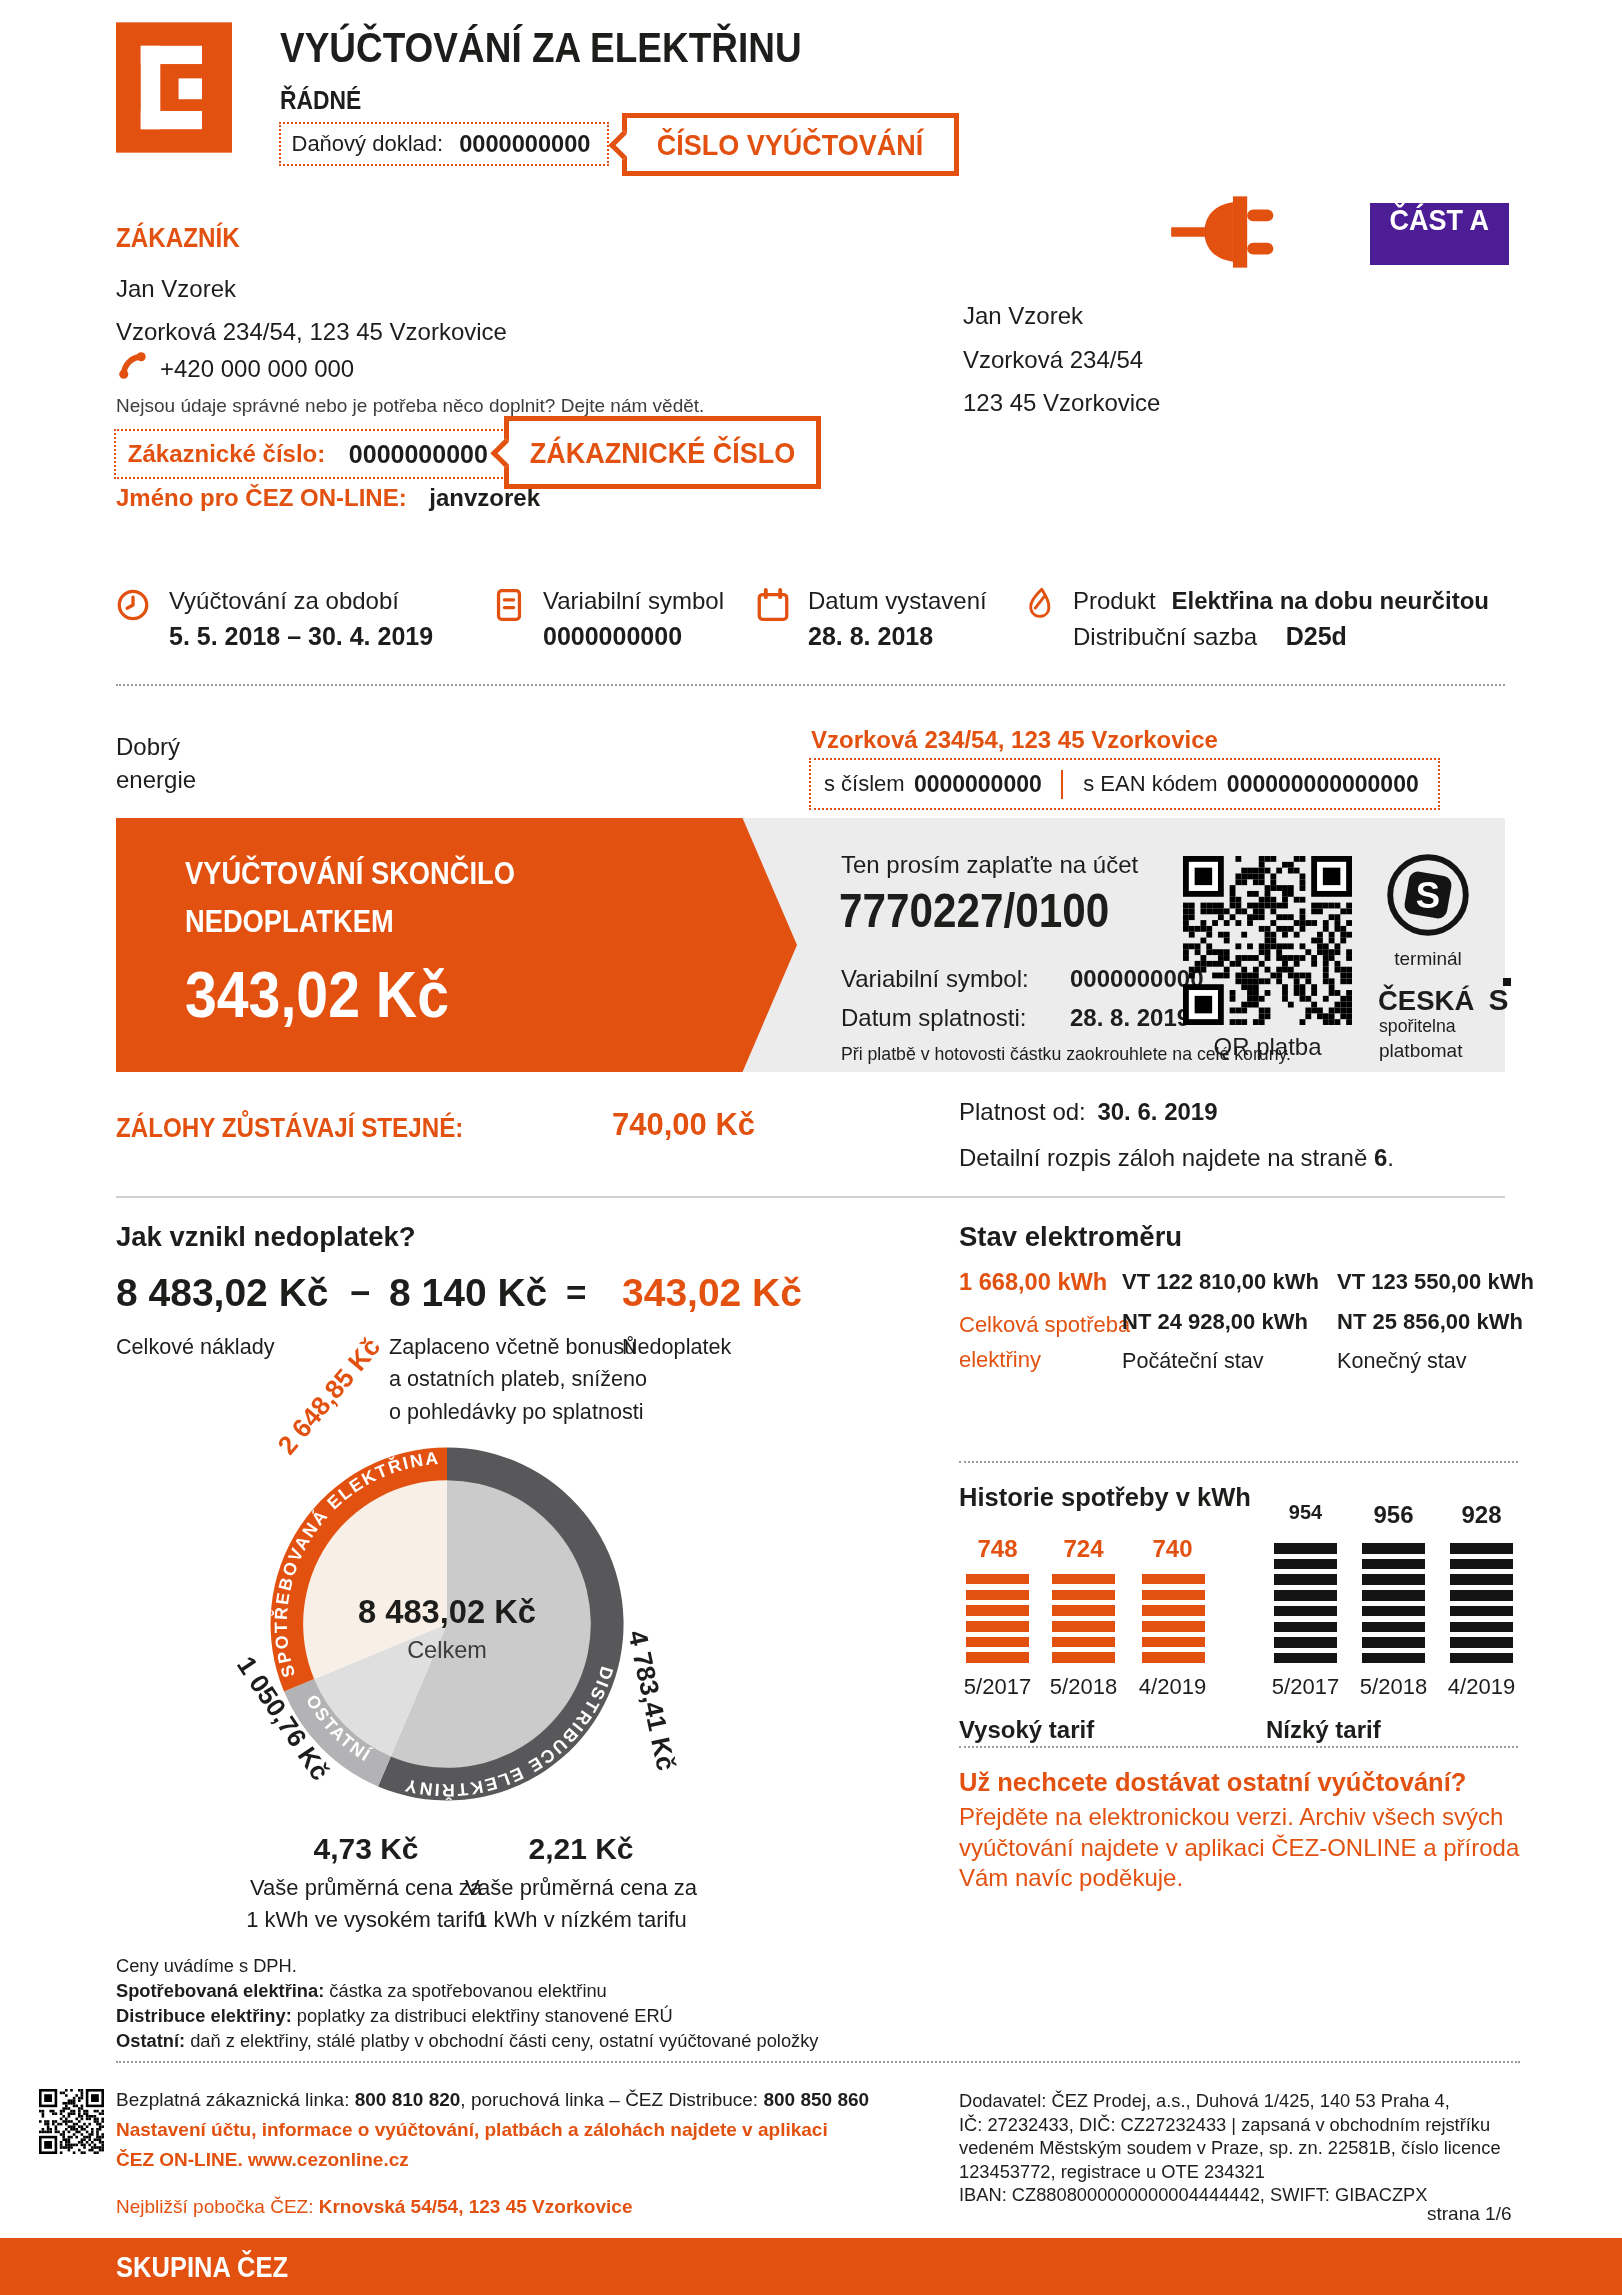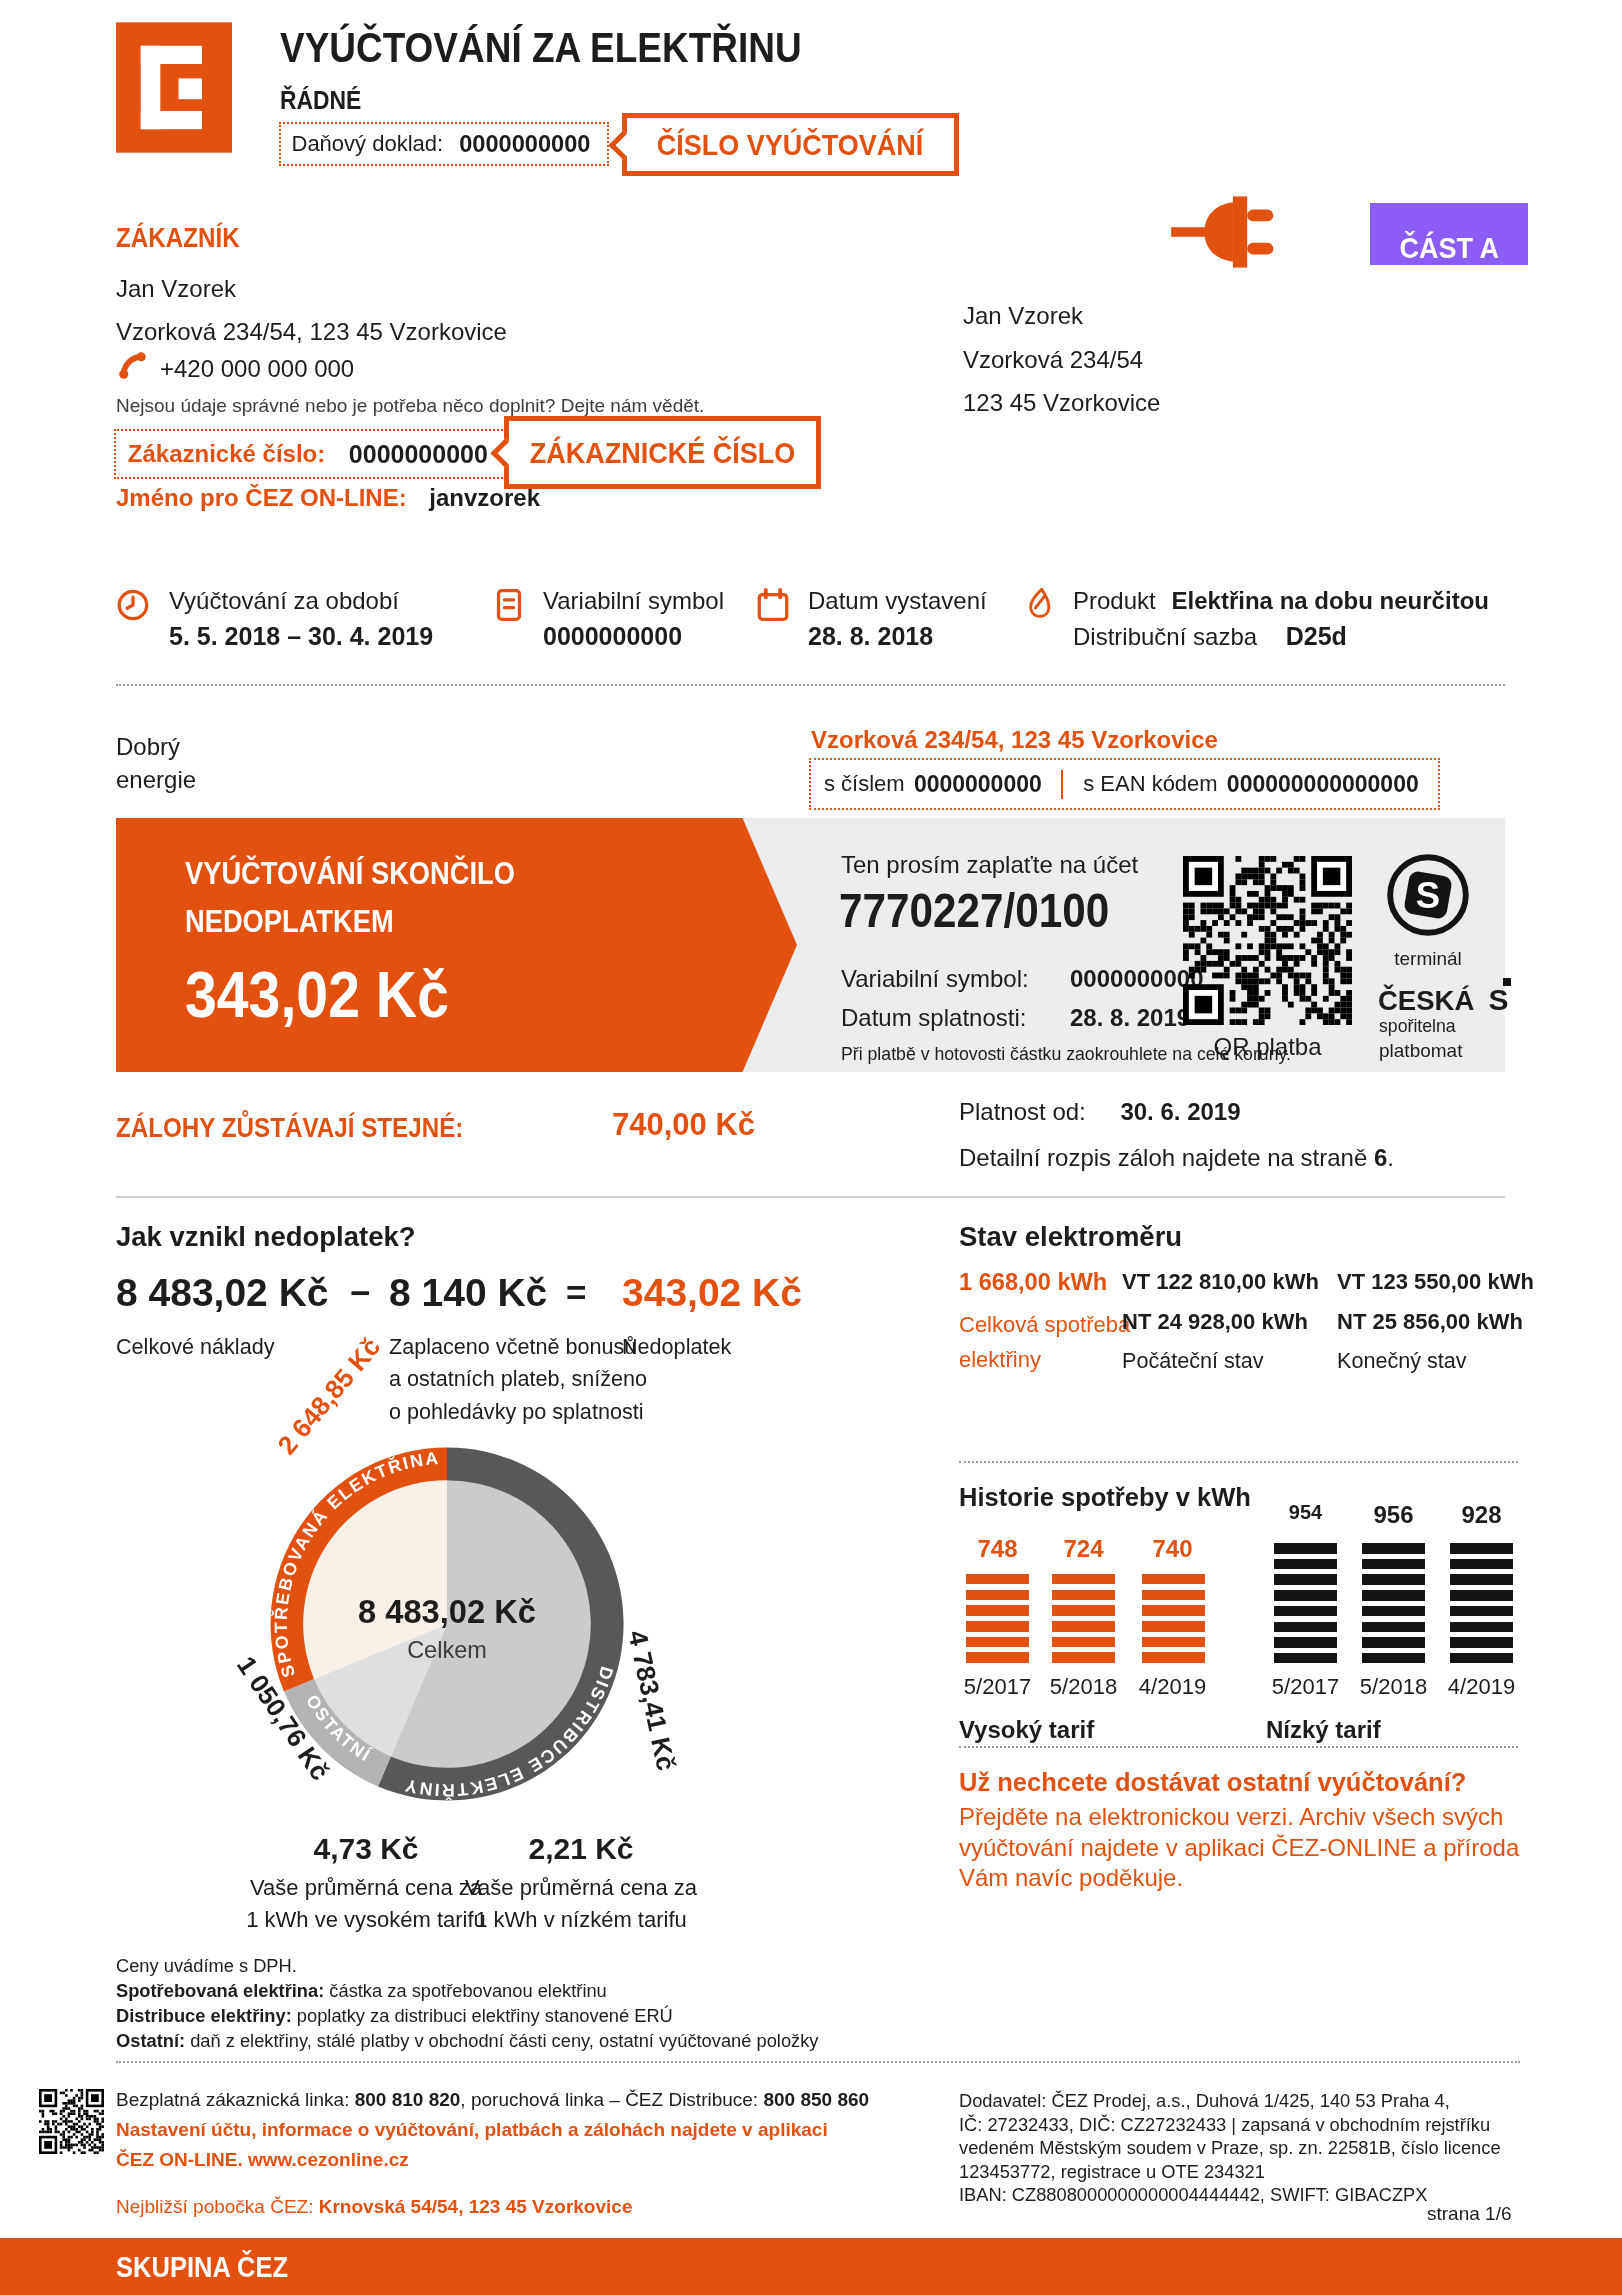--- a/index.html
+++ b/index.html
@@ -82,21 +82,21 @@
     <span class="b" style="margin-left:16px">janvzorek</span>
   </div>
 
   <svg class="abs" style="left:1171px;top:194px" width="131" height="76" viewBox="0 0 110 64">
     <rect x="0" y="28" width="30" height="8" fill="#e2510f"></rect>
     <path d="M28 30 C29 18 37 9 52 7 L52 57 C37 55 29 46 28 34 Z" fill="#e2510f"></path>
     <rect x="52" y="2" width="12" height="60" fill="#e2510f"></rect>
     <rect x="64" y="13" width="22" height="10" rx="5" fill="#e2510f"></rect>
     <rect x="64" y="41" width="22" height="10" rx="5" fill="#e2510f"></rect>
   </svg>
-  <div class="abs" style="left:1370px;top:203px;width:158px;height:62px;background:#8b5cf6;display:flex;align-items:flex-end;justify-content:center">
+  <div class="abs" style="left:1370px;top:203px;width:139px;height:62px;background:#4c1d95;display:flex;align-items:flex-start;justify-content:center">
     <span class="condc b" style="color:#fff;font-size:30px">ČÁST A</span>
   </div>
   <div class="abs" style="left:963px;top:302px;font-size:24px">Jan Vzorek</div>
   <div class="abs" style="left:963px;top:346px;font-size:24px">Vzorková 234/54</div>
   <div class="abs" style="left:963px;top:389px;font-size:24px">123 45  Vzorkovice</div>
 
   <svg class="abs" style="left:116px;top:588px" width="34" height="34" viewBox="0 0 52 52">
     <circle cx="26" cy="26" r="21" stroke="#e2510f" stroke-width="5" fill="none"></circle>
     <path d="M26 14 L26 26 L17 31" stroke="#e2510f" stroke-width="5" fill="none" stroke-linecap="round" stroke-linejoin="round"></path>
   </svg>
@@ -510,21 +510,21 @@
       <span class="cs-s" style="font-size:30px;margin-left:6.5px">S</span>
     </div>
     <div class="abs" style="left:1263px;top:198px;font-size:17.7px">spořitelna</div>
     <div class="abs" style="left:1263px;top:222px;font-size:19px">platbomat</div>
   </div>
 
   <div class="abs o b" style="left:116px;top:1112px;font-size:27.5px"><span class="cond">ZÁLOHY ZŮSTÁVAJÍ STEJNÉ:</span></div>
   <div class="abs o b" style="left:612px;top:1107px;font-size:31px">740,00 Kč</div>
   <div class="abs" style="left:959px;top:1098px;font-size:24px">
     <span>Platnost od:</span>
-    <span class="b" style="margin-left:28px">30. 6. 2019</span>
+    <span class="b" style="margin-left:5px">30. 6. 2019</span>
   </div>
   <div class="abs" style="left:959px;top:1144px;font-size:24px">
     <span>Detailní rozpis záloh najdete na straně </span><span class="b">6</span><span>.</span>
   </div>
 
   <div class="abs" style="left:116px;top:1196px;width:1389px;height:2px;background:#cfcfcf"></div>
 
   <div class="abs b" style="left:116px;top:1221px;font-size:27.5px">Jak vznikl nedoplatek?</div>
   <div class="abs b" style="left:116px;top:1271px;font-size:39px">8 483,02 Kč</div>
   <div class="abs b" style="left:350px;top:1273px;font-size:35px">−</div>

